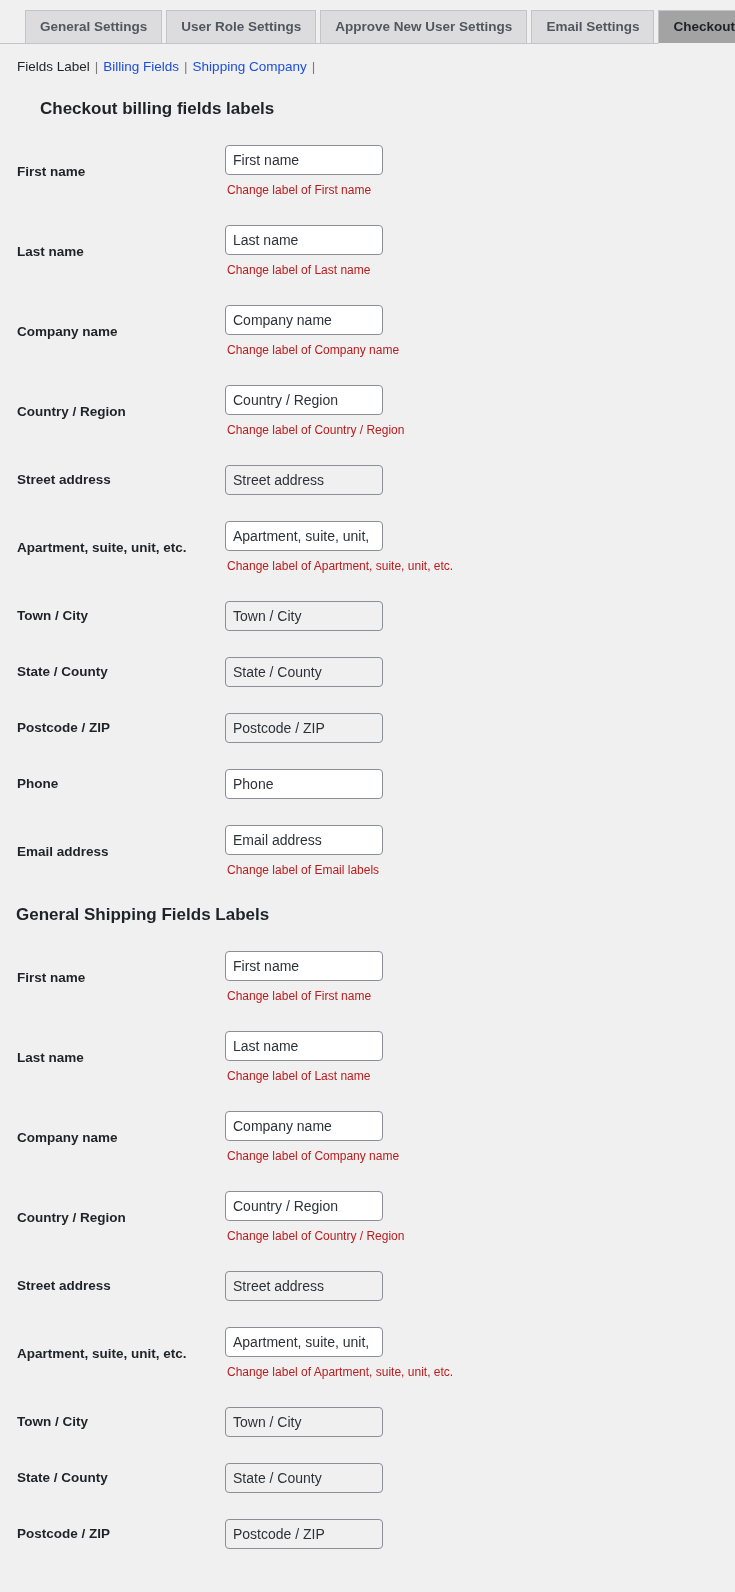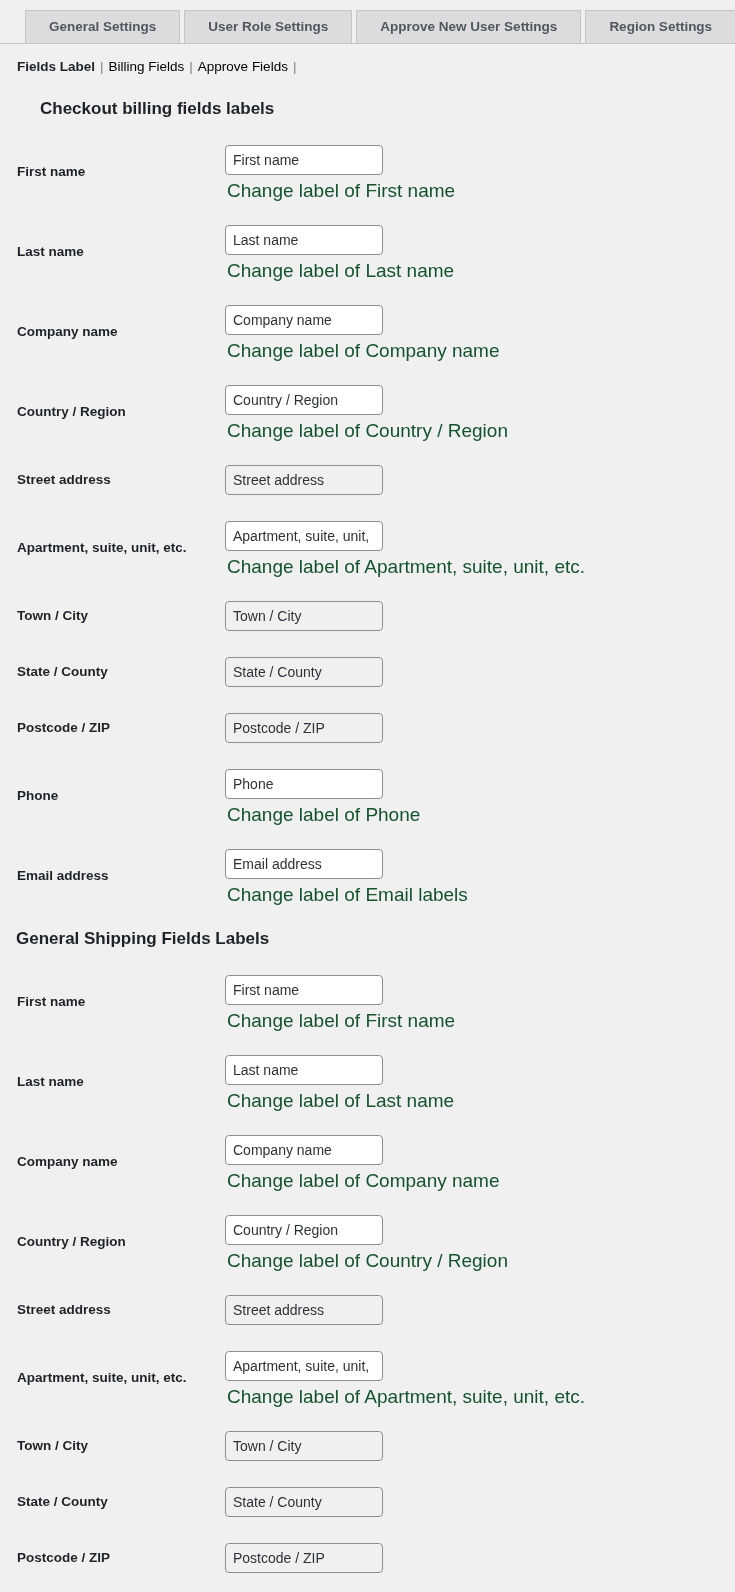--- a/index.html
+++ b/index.html
@@ -16,21 +16,21 @@
   
   .nav-tab-wrapper {
     padding: 10px 0 0 21px;
     border-bottom: 1px solid #c3c4c7;
     white-space: nowrap;
   }
   .nav-tab {
     display: inline-block;
     vertical-align: bottom;
     margin-left: 4px;
-    padding: 8px 23px;
+    padding: 8px 14px;
     font-size: 13.5px;
     line-height: 16px;
     font-weight: bold;
     color: #50575e;
     background: #dcdcde;
     border: 1px solid #c3c4c7;
     border-bottom: none;
     cursor: pointer;
     text-decoration: none;
   }
@@ -41,27 +41,27 @@
     border-bottom: 1px solid #f0f0f1;
   }
 
   
   .subsubsub {
     margin: 14px 0 0 17px;
     font-size: 13.5px;
     line-height: 17px;
   }
   .subsubsub .current {
-    font-weight: bold;
+    font-weight: normal;
     color: #1d2327;
     text-decoration: none;
     cursor: pointer;
   }
   .subsubsub a.subnav-link {
-    color: #000000;
+    color: #1d4ed8;
     text-decoration: none;
     cursor: pointer;
   }
   .subsubsub .sep { color: #787c82; margin: 0 5px; }
 
   
   h2.section-heading {
     margin: 4px 0 0 16px;
     font-size: 17px;
     line-height: 20px;
@@ -98,31 +98,31 @@
     background: #ffffff;
     border: 1px solid #8c8f94;
     border-radius: 4px;
     outline: none;
   }
   .field-input.readonly {
     background: #f0f0f1;
   }
   .helper {
     margin: 7px 0 0 2px;
-    font-size: 19px;
+    font-size: 12px;
     line-height: 17px;
-    color: #14532d;
+    color: #b91c1c;
   }
 </style>
 </head>
 <body>
 
-<nav class="nav-tab-wrapper"><a class="nav-tab">General Settings</a><a class="nav-tab">User Role Settings</a><a class="nav-tab">Approve New User Settings</a><a class="nav-tab">Region Settings</a><a class="nav-tab nav-tab-active">Checkout</a></nav>
-
-<div class="subsubsub"><span><a class="current">Fields Label</a><span class="sep">|</span></span><span><a class="subnav-link">Billing Fields</a><span class="sep">|</span></span><span><a class="subnav-link">Approve Fields</a><span class="sep">|</span></span></div>
+<nav class="nav-tab-wrapper"><a class="nav-tab">General Settings</a><a class="nav-tab">User Role Settings</a><a class="nav-tab">Approve New User Settings</a><a class="nav-tab">Email Settings</a><a class="nav-tab nav-tab-active">Checkout</a></nav>
+
+<div class="subsubsub"><span><a class="current">Fields Label</a><span class="sep">|</span></span><span><a class="subnav-link">Billing Fields</a><span class="sep">|</span></span><span><a class="subnav-link">Shipping Company</a><span class="sep">|</span></span></div>
 
 <div class="section">
   <h2 class="section-heading heading-first">Checkout billing fields labels</h2>
   <div class="form-rows">
       <div class="row">
     <div class="row-label">First name</div>
     <div class="row-field">
       <input class="field-input" type="text" value="First name" style="">
       <p class="helper">Change label of First name</p>
     </div>
@@ -180,21 +180,20 @@
     <div class="row-label">Postcode / ZIP</div>
     <div class="row-field">
       <input class="field-input readonly" type="text" value="Postcode / ZIP" readonly="readonly" style="">
 
     </div>
   </div>
       <div class="row">
     <div class="row-label">Phone</div>
     <div class="row-field">
       <input class="field-input" type="text" value="Phone" style="">
-      <p class="helper">Change label of Phone</p>
     </div>
   </div>
       <div class="row">
     <div class="row-label">Email address</div>
     <div class="row-field">
       <input class="field-input" type="text" value="Email address" style="">
       <p class="helper">Change label of Email labels</p>
     </div>
   </div>
     </div>

